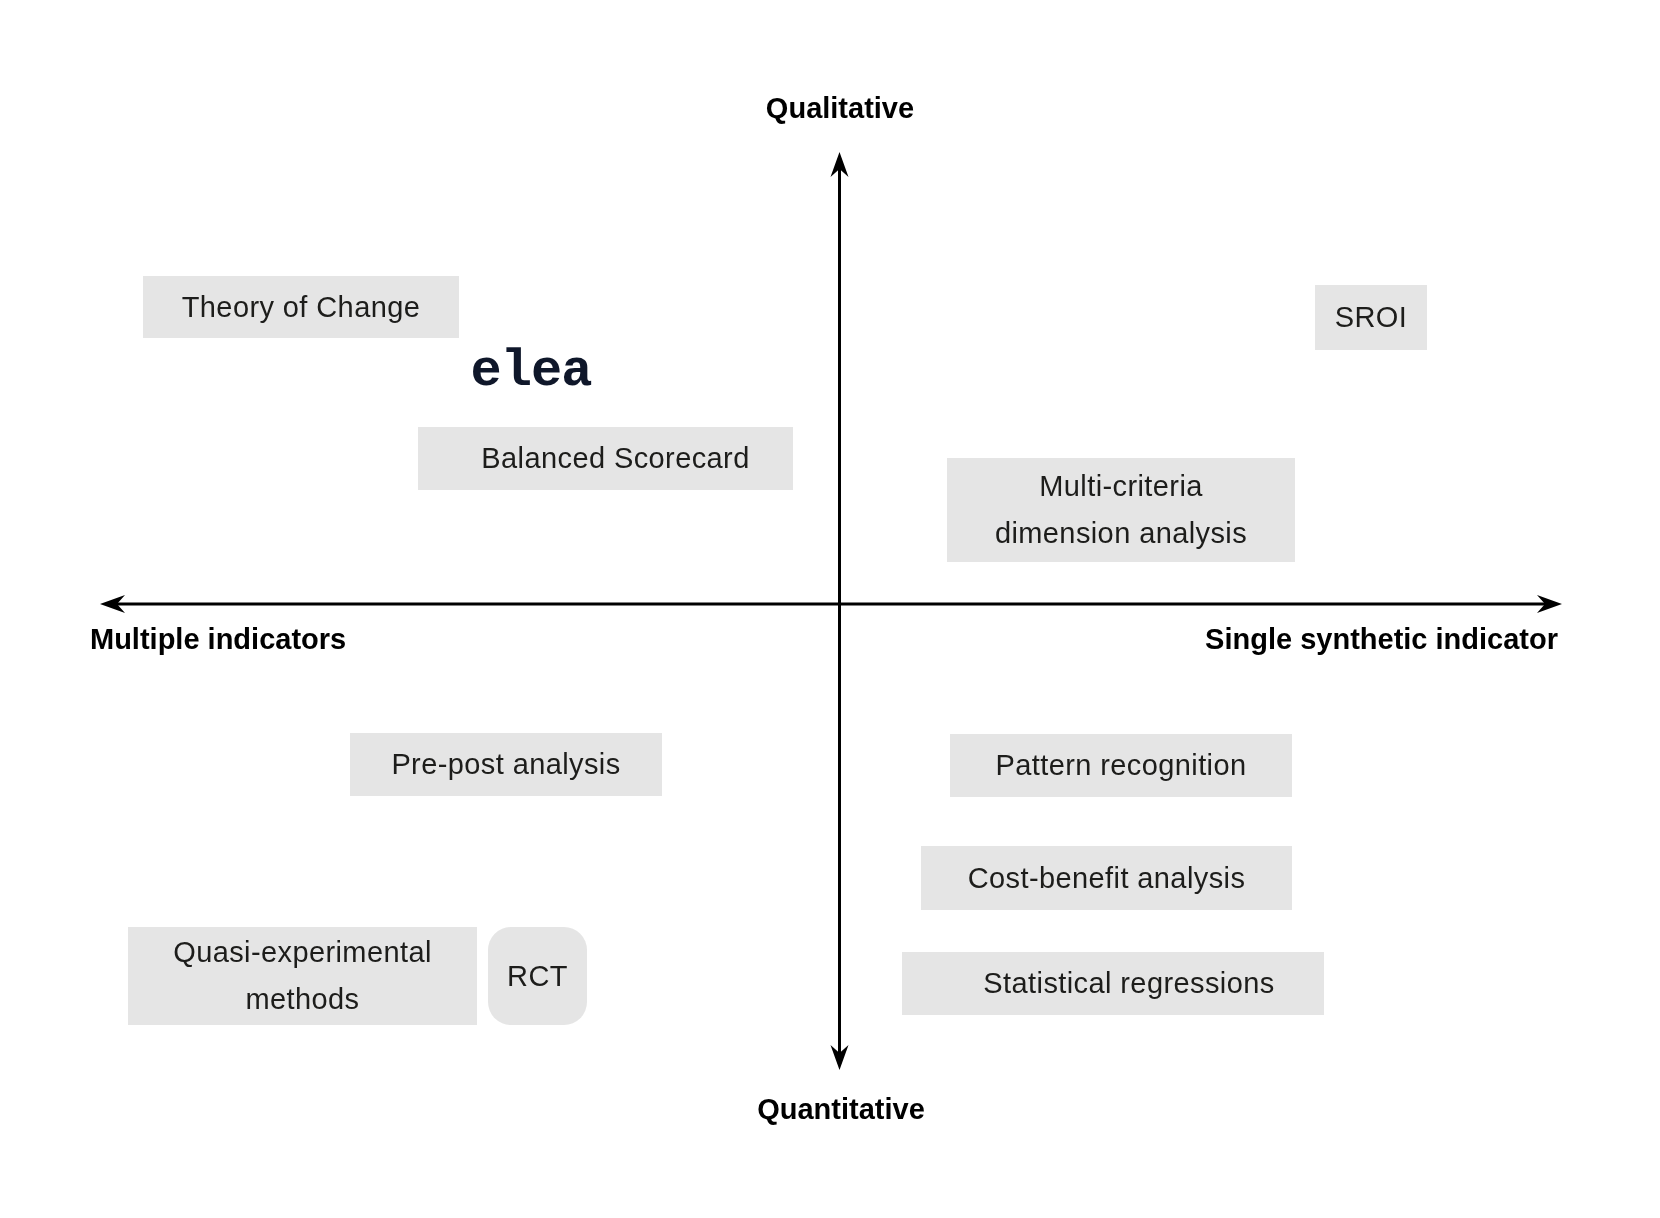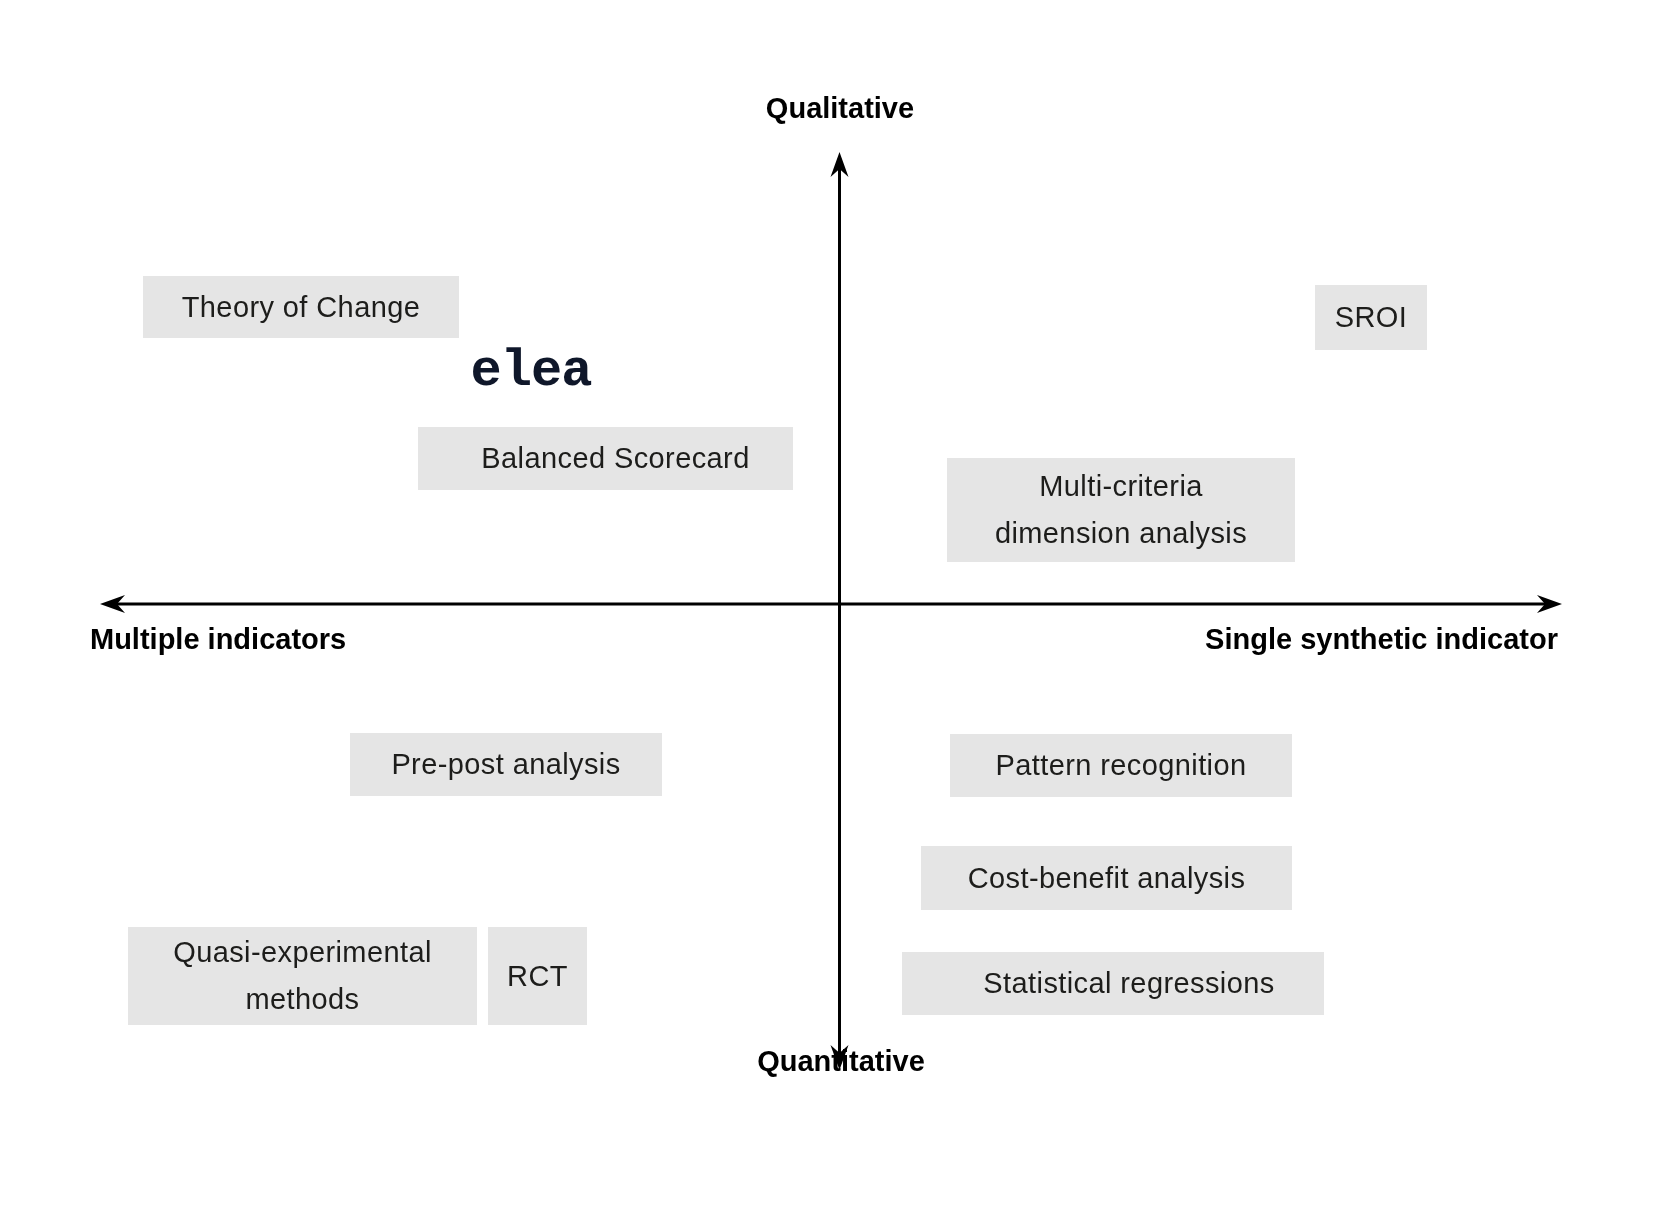--- a/index.html
+++ b/index.html
@@ -24,21 +24,21 @@
     height: 1218px;
   }
   .axis-label {
     position: absolute;
     font-weight: 700;
     font-size: 29px;
     color: #000000;
     white-space: nowrap;
   }
   .axis-label.top    { left: 700px;  top: 92px;   width: 280px; text-align: center; }
-  .axis-label.bottom { left: 701px;  top: 1045px; width: 280px; text-align: center; }
+  .axis-label.bottom { left: 701px;  top: 1093px; width: 280px; text-align: center; }
   .axis-label.left   { left: 90px;   top: 623px; }
   .axis-label.right  { right: 102px; top: 623px; }
 
   .node {
     position: absolute;
     background: #e5e5e5;
     color: #1d1d1b;
     font-weight: 300;
     font-size: 29px;
     letter-spacing: 0.4px;
@@ -49,21 +49,21 @@
     text-align: center;
     line-height: 47px;
     white-space: nowrap;
   }
   .node.theory      { left: 143px;  top: 276px; width: 316px; height: 62px; }
   .node.balanced    { left: 418px;  top: 427px; width: 355px; height: 63px; padding-left: 20px; }
   .node.sroi        { left: 1315px; top: 285px; width: 112px; height: 65px; }
   .node.multi       { left: 947px;  top: 414px; width: 348px; height: 104px; margin-top: 44px; }
   .node.prepost     { left: 350px;  top: 733px; width: 312px; height: 63px; }
   .node.quasi       { left: 128px;  top: 927px; width: 349px; height: 98px; }
-  .node.rct         { left: 488px;  top: 927px; width: 99px;  height: 98px; }
+  .node.rct         { left: 488px;  top: 927px; width: 99px;  height: 98px; border-radius: 23px; }
   .node.pattern     { left: 950px;  top: 734px; width: 342px; height: 63px; }
   .node.costbenefit { left: 921px;  top: 846px; width: 371px; height: 64px; }
   .node.statistical { left: 902px;  top: 952px; width: 390px; height: 63px; padding-left: 32px; }
 
   .elea-logo {
     position: absolute;
     left: 455px;
     top: 340px;
     width: 152px;
     height: 62px;

